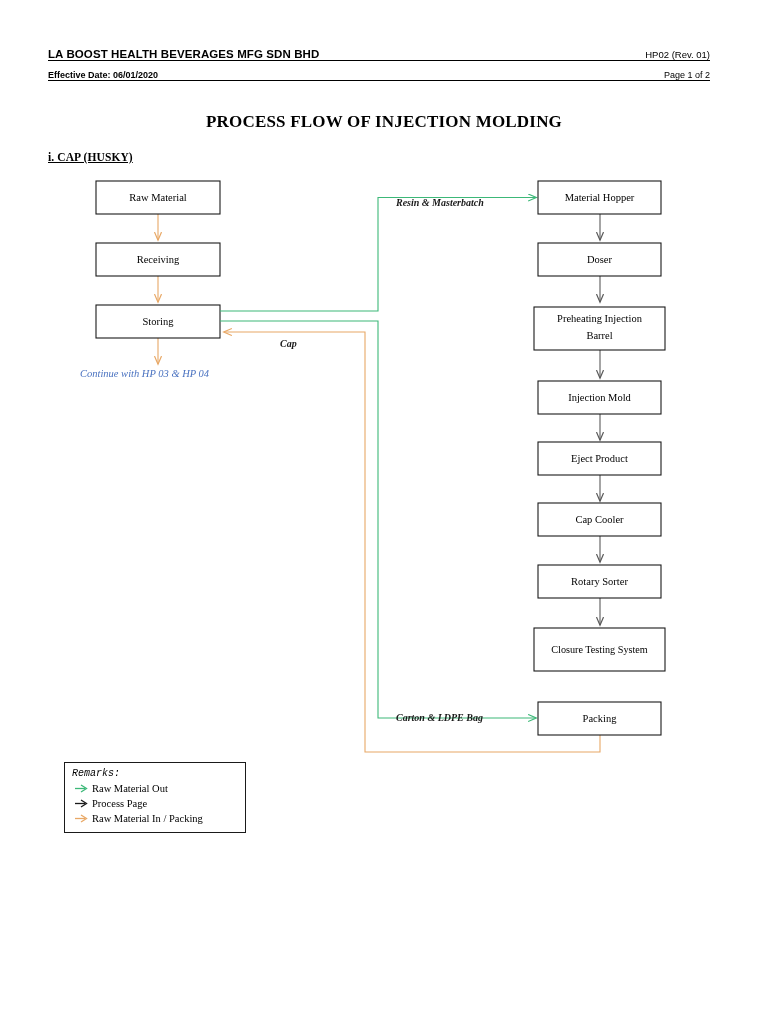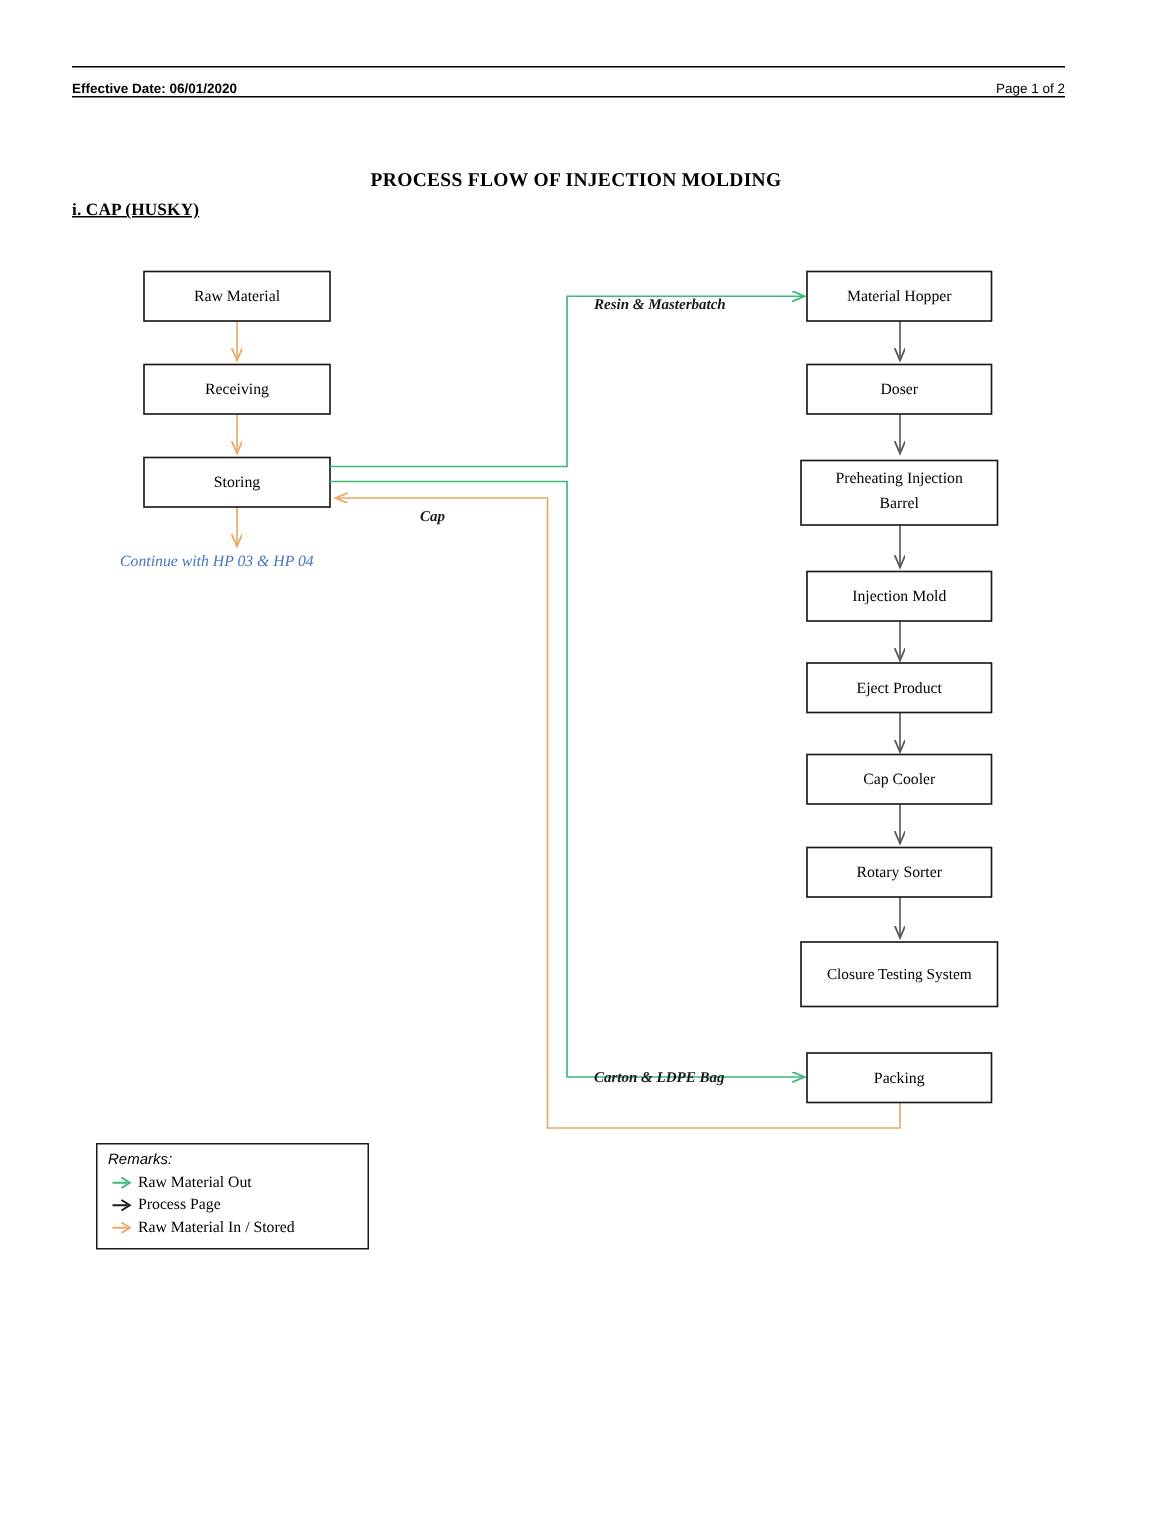--- a/index.html
+++ b/index.html
@@ -68,29 +68,29 @@
   }
 
   
   #doc-title {
     position: absolute;
     left: 0;
     top: 112px;
     width: 768px;
     text-align: center;
     font-family: "Liberation Serif", serif;
-    font-size: 13px;
+    font-size: 17px;
     font-weight: bold;
     color: #000000;
     letter-spacing: 0.2px;
   }
   #section-title {
     position: absolute;
     left: 48px;
-    top: 134px;
+    top: 151px;
     font-family: "Liberation Serif", serif;
     font-size: 11.5px;
     font-weight: bold;
     color: #000000;
     text-decoration: underline;
     letter-spacing: 0.1px;
   }
 
   
   #flow {
@@ -138,21 +138,21 @@
     position: absolute;
     left: 64px;
     top: 762px;
     width: 182px;
     box-sizing: border-box;
     border: 1px solid #1a1a1a;
     background: #ffffff;
     padding: 5px 7px 6px 7px;
   }
   #remarks-title {
-    font-family: Liberation Sans, sans-serif;
+    font-family: Liberation Mono, monospace;
     font-size: 10px;
     font-style: italic;
     color: #000000;
     margin-bottom: 2px;
   }
   .remark-row {
     display: flex;
     align-items: center;
     height: 15px;
   }
@@ -170,20 +170,24 @@
     white-space: nowrap;
     text-align: center;
   }
 </style>
 </head>
 <body>
 
 <div id="page">
 
   <div id="header">
+    <div class="hdr-row hdr-row-1">
+      <span class="hdr-company">LA BOOST HEALTH BEVERAGES MFG SDN BHD</span>
+      <span class="hdr-doccode">HP02 (Rev. 01)</span>
+    </div>
     <div class="hdr-rule"></div>
     <div class="hdr-row hdr-row-2">
       <span class="hdr-effective">Effective Date: 06/01/2020</span>
       <span class="hdr-page">Page 1 of 2</span>
     </div>
     <div class="hdr-rule-thin"></div>
   </div>
 
   <div id="doc-title">PROCESS FLOW OF INJECTION MOLDING</div>
   <div id="section-title">i. CAP (HUSKY)</div>
@@ -303,17 +307,17 @@
       <span class="remark-text">Process Page</span>
     </div>
 
     <div class="remark-row">
       <span class="remark-arrow">
         <svg width="16" height="9" viewBox="0 0 16 9">
           <path d="M1,4.5 L11,4.5" stroke="#e8a866" stroke-width="1.3" fill="none"></path>
           <path d="M7,1 L12.5,4.5 L7,8" stroke="#e8a866" stroke-width="1.3" fill="none"></path>
         </svg>
       </span>
-      <span class="remark-text">Raw Material In / Stored</span>
+      <span class="remark-text">Raw Material In / Packing</span>
     </div>
   </div>
 
 </div>
 
 </body></html>

